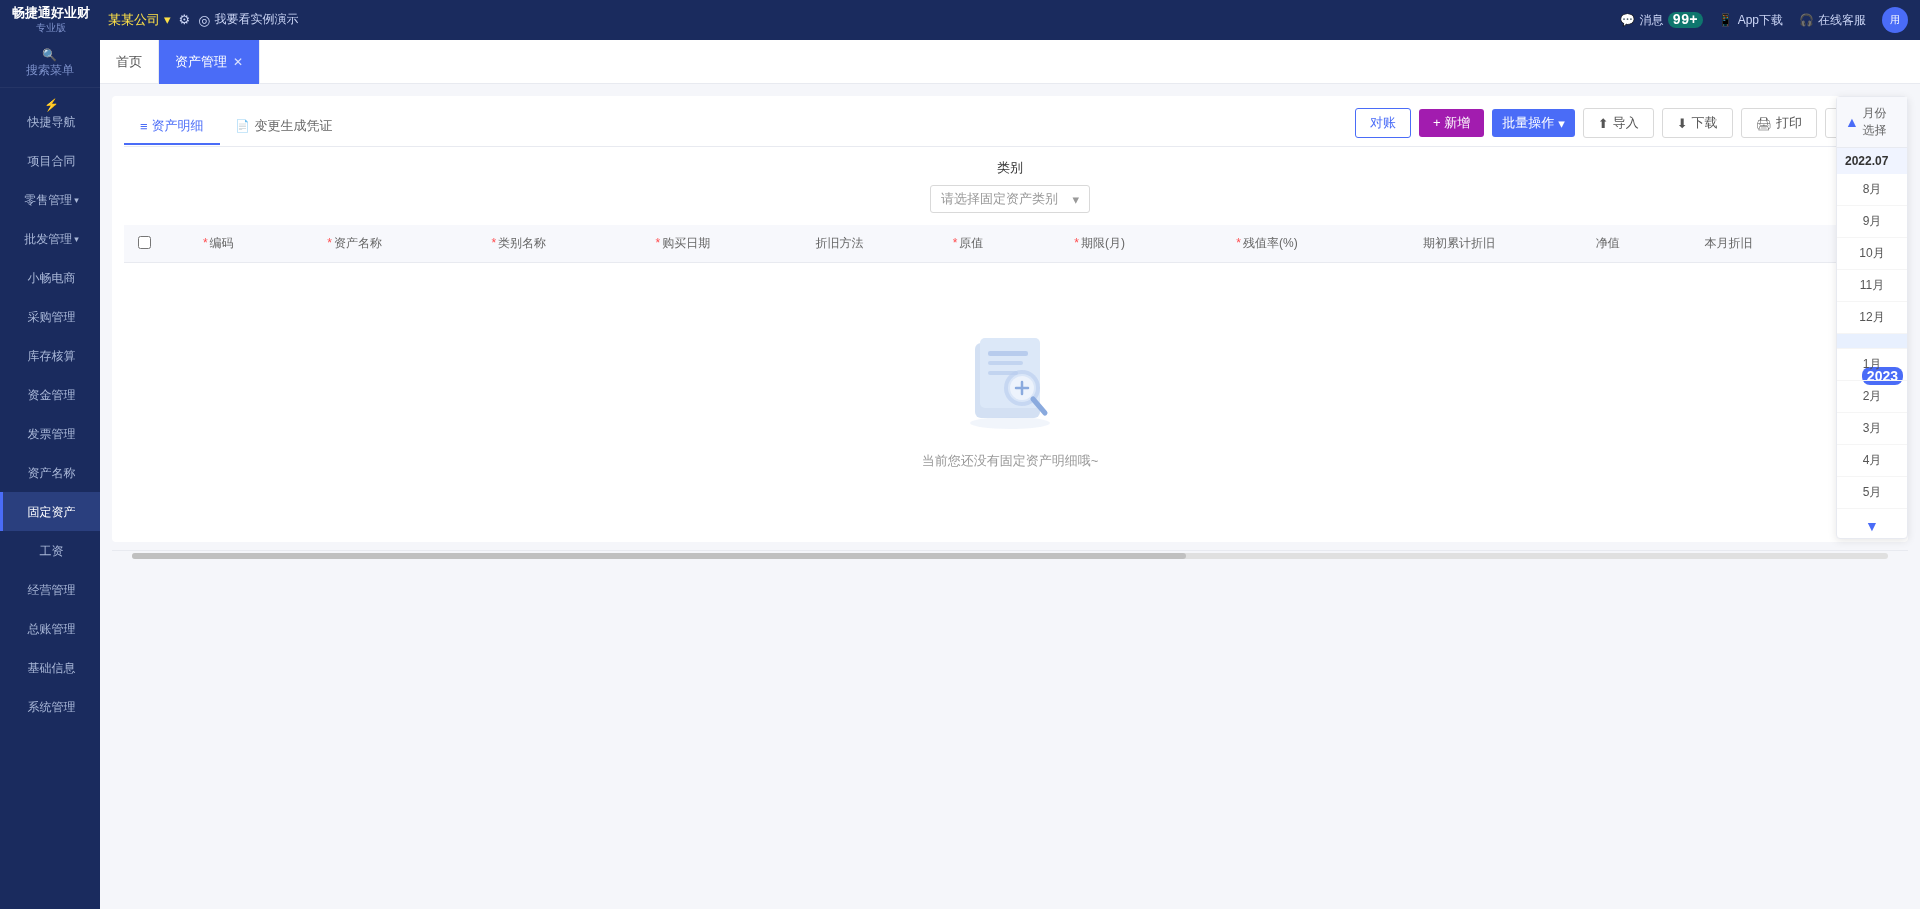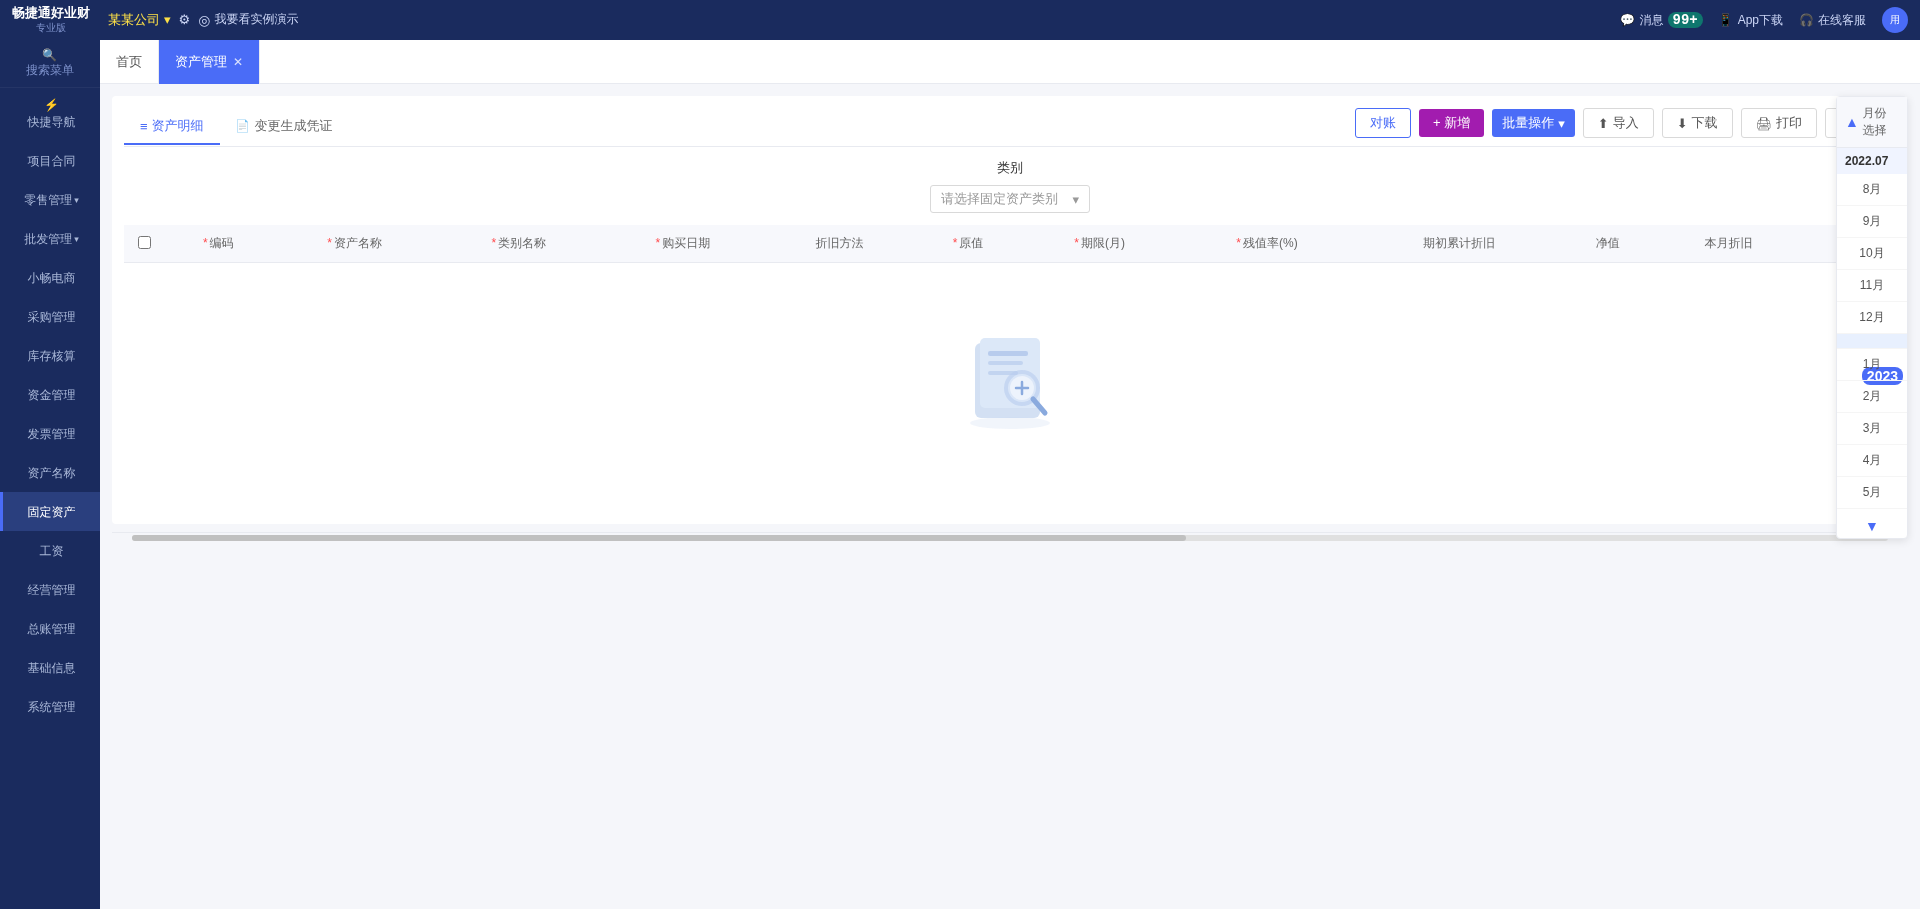--- a/index.html
+++ b/index.html
@@ -405,20 +405,21 @@
 
                 <circle cx="72" cy="65" r="18" fill="#b8ccee" opacity="0.6"></circle>
                 <circle cx="72" cy="65" r="14" fill="#dce8f8" opacity="0.9"></circle>
                 <circle cx="72" cy="65" r="12" fill="white" opacity="0.5"></circle>
                 <line x1="83" y1="76" x2="95" y2="90" stroke="#8aaade" stroke-width="5" stroke-linecap="round"></line>
 
                 <line x1="66" y1="65" x2="78" y2="65" stroke="#8aaade" stroke-width="2.5" stroke-linecap="round"></line>
                 <line x1="72" y1="59" x2="72" y2="71" stroke="#8aaade" stroke-width="2.5" stroke-linecap="round"></line>
               </svg>
             </div>
+            <div class="empty-text">当前您还没有固定资产明细哦~</div>
           </div>
         </div>
       </div>
 
       <div class="month-panel">
         <div class="month-panel-header">
           <span class="month-panel-nav">▲</span>
           <span>月份选择</span>
           <span style="width:14px"></span>
         </div>

